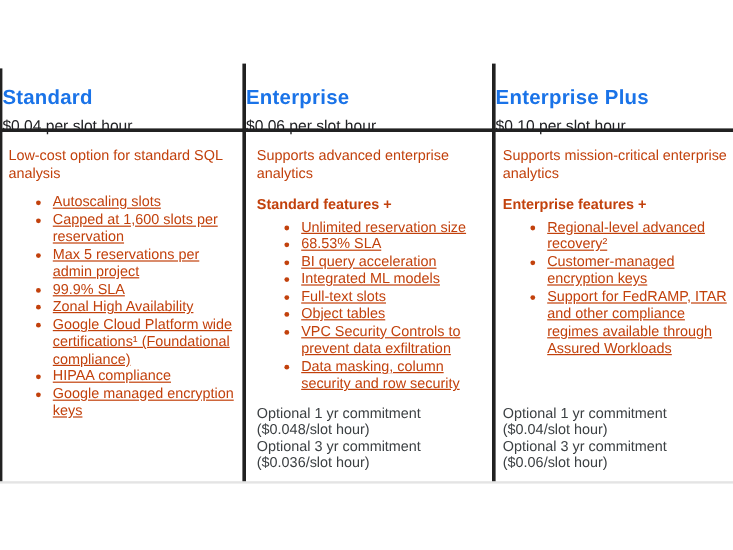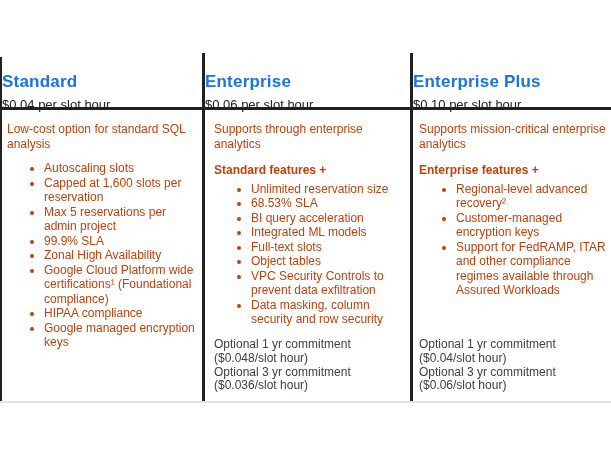--- a/index.html
+++ b/index.html
@@ -24,21 +24,21 @@
   .plan-title{font-size:17px;font-weight:bold;color:#1a73e8;line-height:20px;letter-spacing:.2px;}
   .plan-price{font-size:13px;color:#202124;line-height:15px;margin-top:5px;}
   
   .colbody{position:absolute;top:122px;font-size:12px;line-height:14.5px;color:#c2410c;}
   .body1{left:7px;width:191px;}
   .body2{left:214px;width:192px;}
   .body3{left:419px;width:188px;}
   .desc{margin:0 0 10px 0;}
   .body2 .desc,.body3 .desc{margin:0 0 11px 0;}
   .feat-heading{font-weight:bold;margin:12px 0 4px 0;}
-  .feats{margin:0;padding:0 0 0 37px;list-style:disc outside;}
+  .feats{margin:0;padding:0 0 0 37px;list-style:disc outside;text-decoration:underline;}
   .feats li{margin:0;padding:0;}
   
   .commit{position:absolute;top:338px;font-size:12px;line-height:13.8px;color:#3c4043;}
   .commit2{left:214px;width:192px;}
   .commit3{left:419px;width:188px;}
 </style>
 </head>
 <body>
 
 <div class="canvas">
@@ -70,21 +70,21 @@
       <li>Max 5 reservations per admin project</li>
       <li>99.9% SLA</li>
       <li>Zonal High Availability</li>
       <li>Google Cloud Platform wide certifications¹ (Foundational compliance)</li>
       <li>HIPAA compliance</li>
       <li>Google managed encryption keys</li>
     </ul>
   </div>
 
   <div class="colbody body2">
-    <p class="desc">Supports through enterprise analytics</p>
+    <p class="desc">Supports advanced enterprise analytics</p>
     <div class="feat-heading">Standard features +</div>
     <ul class="feats">
       <li>Unlimited reservation size</li>
       <li>68.53% SLA</li>
       <li>BI query acceleration</li>
       <li>Integrated ML models</li>
       <li>Full-text slots</li>
       <li>Object tables</li>
       <li>VPC Security Controls to prevent data exfiltration</li>
       <li>Data masking, column security and row security</li>

